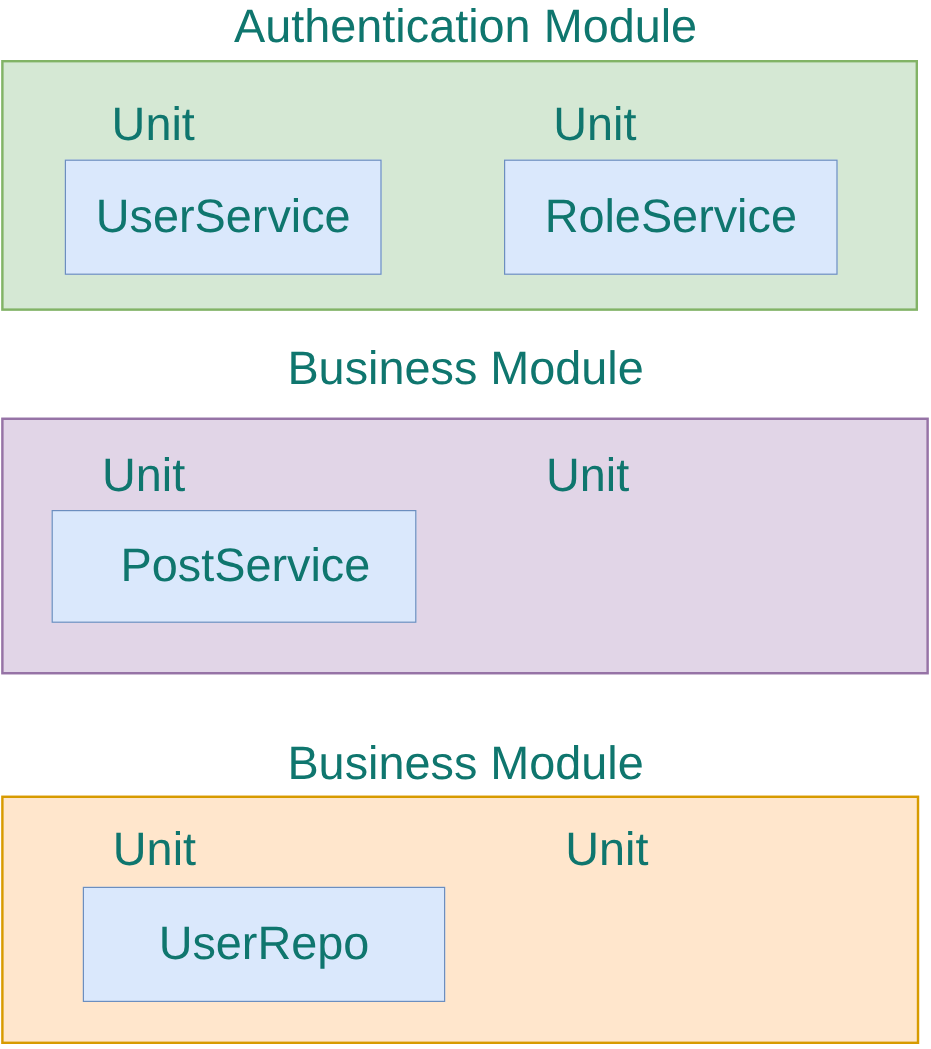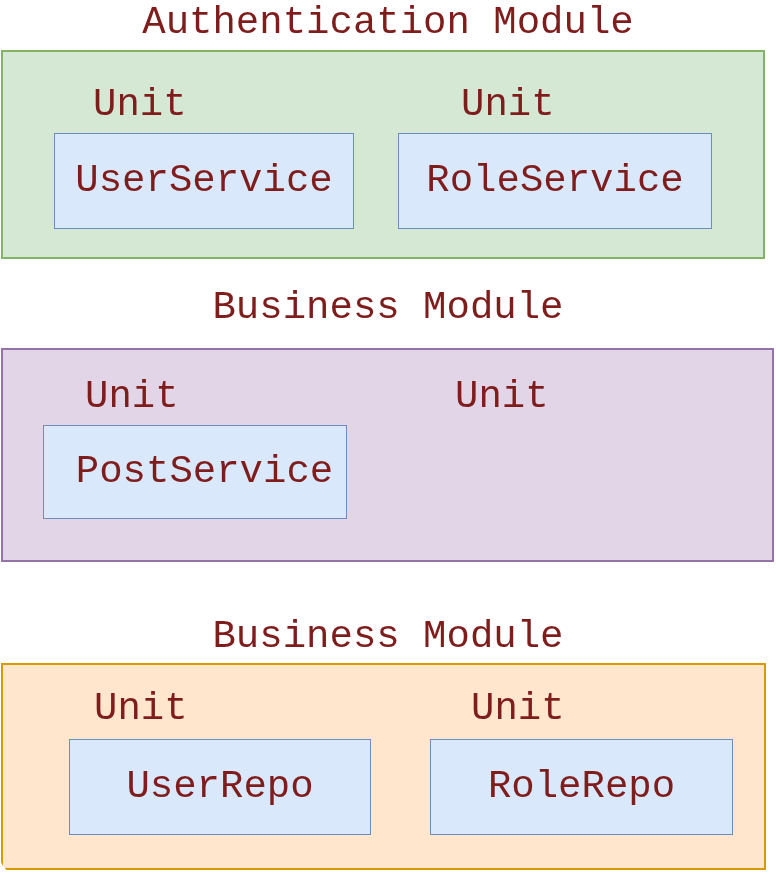--- a/index.html
+++ b/index.html
@@ -4,24 +4,23 @@
 <style>
   html, body {
     margin: 0;
     padding: 0;
     background: #ffffff;
   }
   .canvas {
     position: relative;
     width: 776px;
     height: 874px;
-    font-family: Liberation Mono, monospace;
-    color: #7f1d1d;
+    font-family: Liberation Sans, sans-serif;
+    color: #0f766e;
     overflow: hidden;
-    border-radius: 18px;
   }
   .module-title {
     position: absolute;
     left: 0;
     width: 776px;
     text-align: center;
     font-size: 39px;
     line-height: 46px;
     white-space: nowrap;
   }
@@ -48,22 +47,22 @@
     justify-content: center;
     font-size: 39px;
     white-space: nowrap;
   }
 
   
   #m0-title { top: 0px; }
   #m0-box   { left: 1px; top: 50px; width: 764px; height: 209px; }
   #m0-u0-label { left: 90px;  top: 33px; }
   #m0-u1-label { left: 458px; top: 33px; }
-  #m0-u0-box { left: 51px;  top: 81px; width: 300px; height: 96px; }
-  #m0-u1-box { left: 395px; top: 81px; width: 314px; height: 96px; }
+  #m0-u0-box { left: 51px;  top: 81px; width: 264px; height: 96px; }
+  #m0-u1-box { left: 417px; top: 81px; width: 278px; height: 96px; }
 
   
   #m1-title { top: 284px; line-height: 48px; }
   #m1-box   { left: 1px; top: 348px; width: 773px; height: 214px; }
   #m1-u0-label { left: 82px;  top: 27px; }
   #m1-u1-label { left: 452px; top: 27px; }
   #m1-u0-box { left: 40px;  top: 75px; width: 304px; height: 94px; }
   #m1-u1-box { left: 384px; top: 76px; width: 356px; height: 94px; }
 
   
@@ -92,16 +91,15 @@
     <div class="unit-label" id="m1-u0-label">Unit</div>
     <div class="unit-label" id="m1-u1-label">Unit</div>
     <div class="unit-box" id="m1-u0-box" style="background-color: rgb(218, 232, 252); border-color: rgb(108, 142, 191); padding-left: 19px;">PostService</div>
   </div>
 
   <div class="module-title" id="m2-title">Business Module</div>
   <div class="module-box" id="m2-box" style="background-color: rgb(255, 230, 204); border-color: rgb(215, 155, 0);">
     <div class="unit-label" id="m2-u0-label">Unit</div>
     <div class="unit-label" id="m2-u1-label">Unit</div>
     <div class="unit-box" id="m2-u0-box" style="background-color: rgb(218, 232, 252); border-color: rgb(108, 142, 191); margin-left: 16px;">UserRepo</div>
-    <div class="unit-box" id="m2-u1-box" style="background-color: rgb(218, 232, 252); border-color: rgb(108, 142, 191);">RoleRepo</div>
   </div>
 
 </div>
 
 </body></html>

